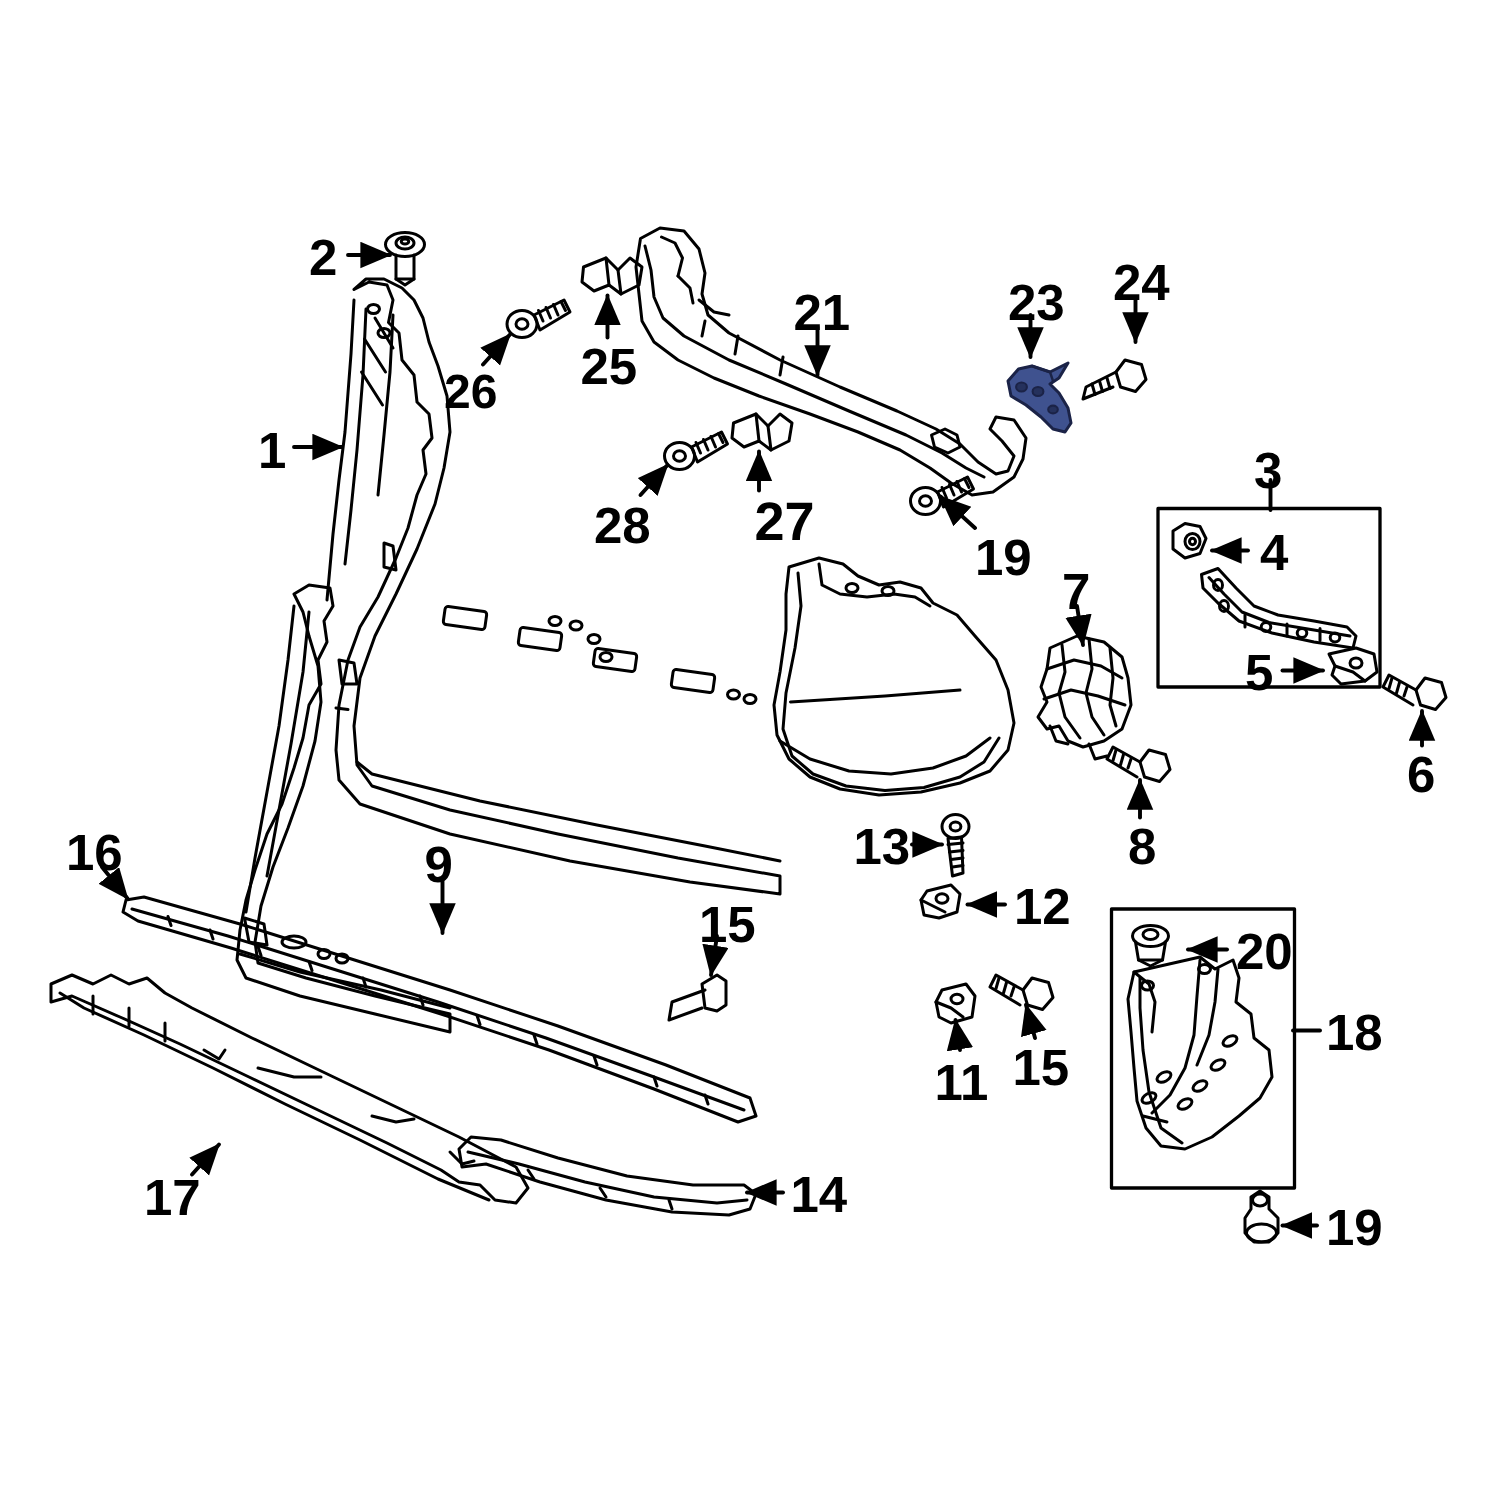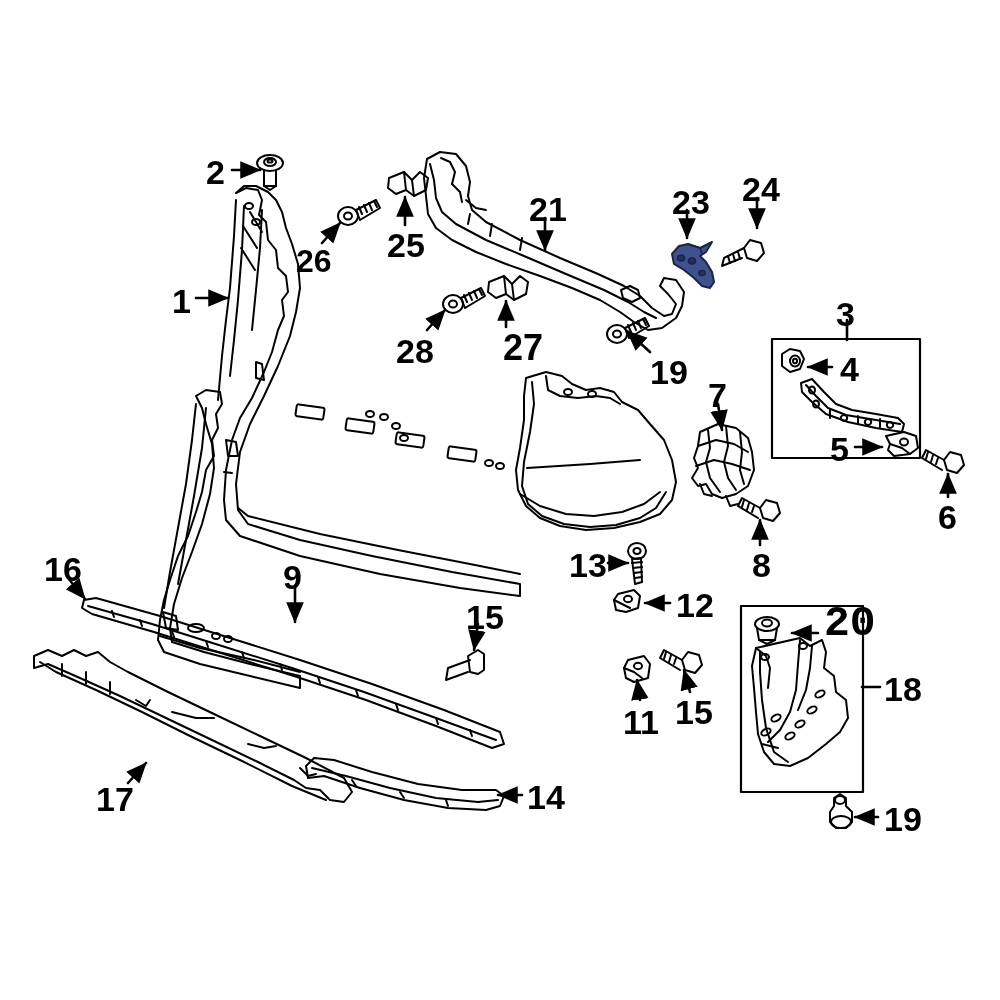--- a/index.html
+++ b/index.html
@@ -363,21 +363,21 @@
 <div class="callout" style="left:675px;top:695px;font-size:34px;">15</div>
 <div class="callout" style="left:623px;top:705px;font-size:34px;">11</div>
 <div class="callout" style="left:676px;top:588px;font-size:34px;">12</div>
 <div class="callout" style="left:569px;top:548px;font-size:34px;">13</div>
 <div class="callout" style="left:527px;top:780px;font-size:34px;">14</div>
 <div class="callout" style="left:466px;top:600px;font-size:34px;">15</div>
 <div class="callout" style="left:44px;top:552px;font-size:34px;text-align:center;">16</div>
 <div class="callout" style="left:96px;top:782px;font-size:34px;">17</div>
 <div class="callout" style="left:884px;top:672px;font-size:34px;">18</div>
 <div class="callout" style="left:884px;top:802px;font-size:34px;">19</div>
-<div class="callout" style="left:824px;top:602px;font-size:43px;font-family:Liberation Mono, monospace;">20</div>
+<div class="callout" style="left:824px;top:618px;font-size:34px;">20</div>
 <div class="callout" style="left:529px;top:192px;font-size:34px;">21</div>
 <div class="callout" style="left:650px;top:355px;font-size:34px;">19</div>
 <div class="callout" style="left:672px;top:185px;font-size:34px;">23</div>
 <div class="callout" style="left:742px;top:172px;font-size:34px;">24</div>
 <div class="callout" style="left:387px;top:228px;font-size:34px;">25</div>
 <div class="callout" style="left:296px;top:245px;font-size:32px;">26</div>
 <div class="callout" style="left:503px;top:330px;font-size:36px;">27</div>
 <div class="callout" style="left:396px;top:334px;font-size:34px;">28</div>
 
 </div>

